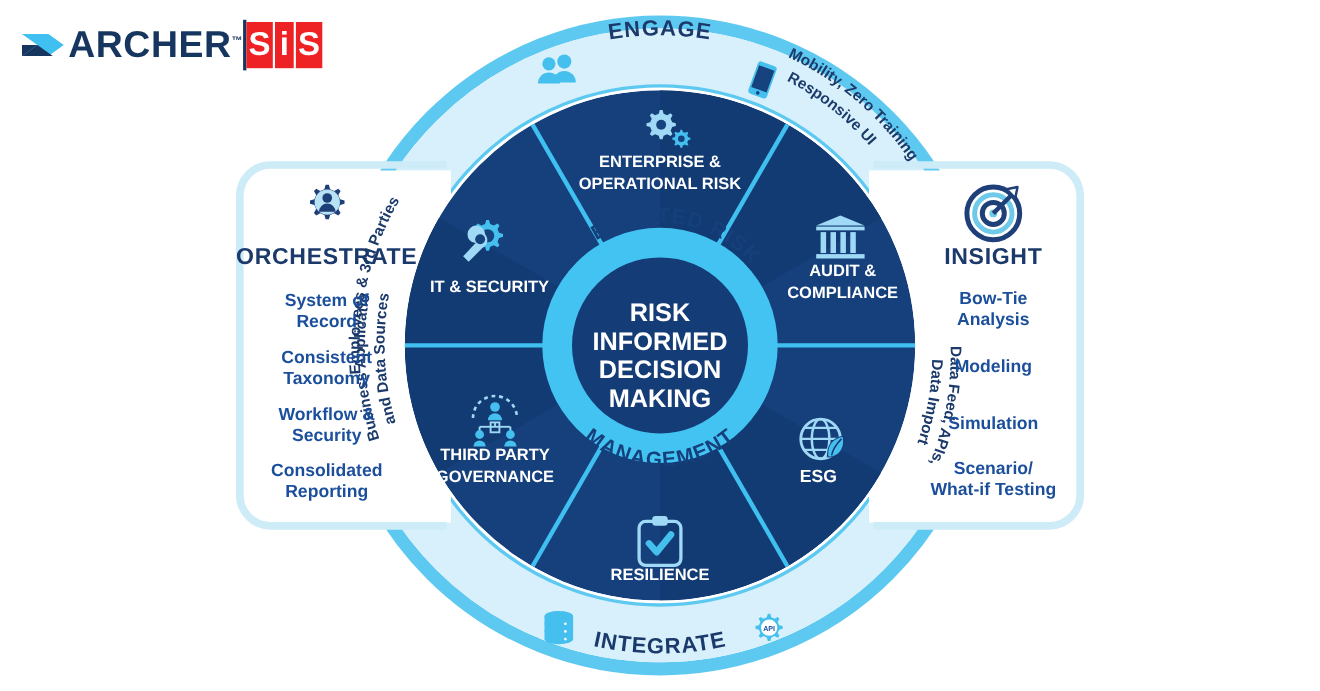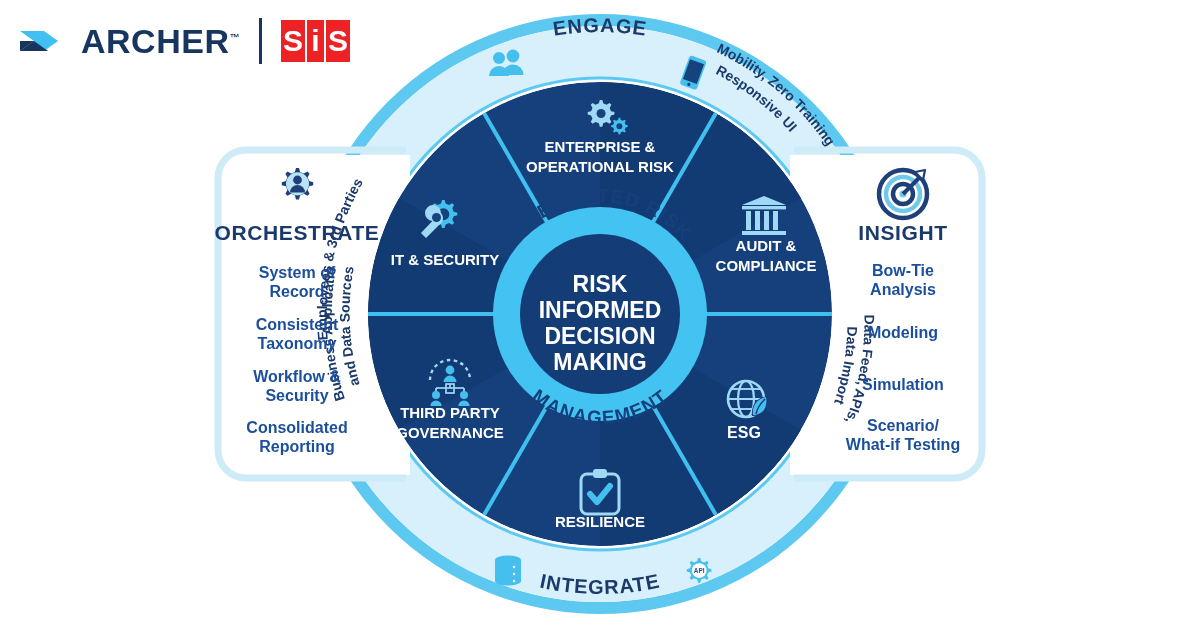--- a/index.html
+++ b/index.html
@@ -2,21 +2,21 @@
 <html><head>
 <meta charset="utf-8">
 <style>
   html,body{margin:0;padding:0;}
   body{
     width:1200px;height:628px;background:#ffffff;overflow:hidden;
     font-family:"Liberation Sans","DejaVu Sans",sans-serif;
     position:relative;
   }
   #stage{position:absolute;left:0;top:0;width:1200px;height:628px;}
-  .logo-wrap{position:absolute;left:18px;top:18px;display:flex;align-items:center;gap:19px;}
+  .logo-wrap{position:absolute;left:18px;top:18px;display:flex;align-items:center;gap:0;}
   .logo-text{font-size:34px;font-weight:bold;color:#16355f;letter-spacing:0.5px;}
   .logo-sup{font-size:10px;vertical-align:super;color:#16355f;}
   .logo-divider{width:3px;height:46px;background:#16355f;}
   .sis-box{display:flex;gap:2px;}
   .sis-l{background:#ee2225;color:#ffffff;font-weight:bold;font-size:30px;line-height:42px;
          width:24px;text-align:center;}
   .sis-l.mid{width:17px;}
   svg{display:block;}
   .wheel-label{
     font-family:"Liberation Sans","DejaVu Sans",sans-serif;

